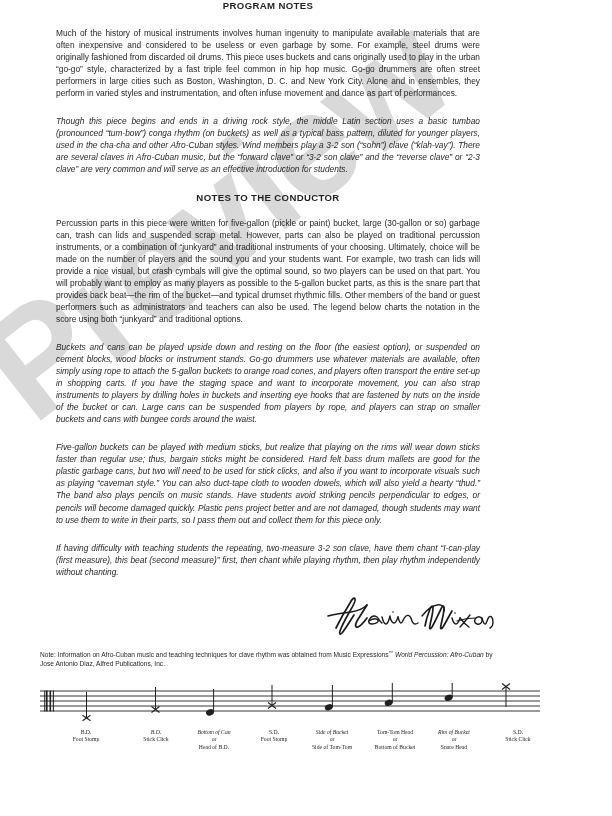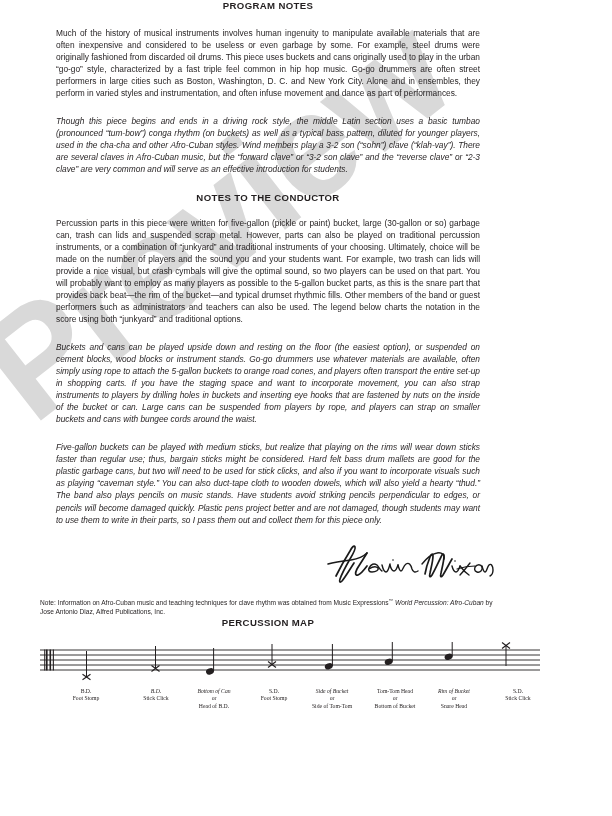--- a/index.html
+++ b/index.html
@@ -145,20 +145,21 @@
       <h1 class="section-head head-program">PROGRAM NOTES</h1>
       <p class="body-par first">Much of the history of musical instruments involves human ingenuity to manipulate available materials that are often inexpensive and considered to be useless or even garbage by some. For example, steel drums were originally fashioned from discarded oil drums. This piece uses buckets and cans originally used to play in the urban “go-go” style, characterized by a fast triple feel common in hip hop music. Go-go drummers are often street performers in large cities such as Boston, Washington, D. C. and New York City. Alone and in ensembles, they perform in varied styles and instrumentation, and often infuse movement and dance as part of performances.</p>
       <p class="body-par">Though this piece begins and ends in a driving rock style, the middle Latin section uses a basic tumbao (pronounced “tum-bow”) conga rhythm (on buckets) as well as a typical bass pattern, diluted for younger players, used in the cha-cha and other Afro-Cuban styles. Wind members play a 3-2 son (“sohn”) clave (“klah-vay”). There are several claves in Afro-Cuban music, but the “forward clave” or “3-2 son clave” and the “reverse clave” or “2-3 clave” are very common and will serve as an effective introduction for students.</p>
     </section>
 
     <section class="sec-conductor">
       <h1 class="section-head head-conductor">NOTES TO THE CONDUCTOR</h1>
       <p class="body-par first">Percussion parts in this piece were written for five-gallon (pickle or paint) bucket, large (30-gallon or so) garbage can, trash can lids and suspended scrap metal. However, parts can also be played on traditional percussion instruments, or a combination of “junkyard” and traditional instruments of your choosing. Ultimately, choice will be made on the number of players and the sound you and your students want. For example, two trash can lids will provide a nice visual, but crash cymbals will give the optimal sound, so two players can be used on that part. You will probably want to employ as many players as possible to the 5-gallon bucket parts, as this is the snare part that provides back beat—the rim of the bucket—and typical drumset rhythmic fills. Other members of the band or guest performers such as administrators and teachers can also be used. The legend below charts the notation in the score using both “junkyard” and traditional options.</p>
       <p class="body-par">Buckets and cans can be played upside down and resting on the floor (the easiest option), or suspended on cement blocks, wood blocks or instrument stands. Go-go drummers use whatever materials are available, often simply using rope to attach the 5-gallon buckets to orange road cones, and players often transport the entire set-up in shopping carts. If you have the staging space and want to incorporate movement, you can also strap instruments to players by drilling holes in buckets and inserting eye hooks that are fastened by nuts on the inside of the bucket or can. Large cans can be suspended from players by rope, and players can strap on smaller buckets and cans with bungee cords around the waist.</p>
       <p class="body-par">Five-gallon buckets can be played with medium sticks, but realize that playing on the rims will wear down sticks faster than regular use; thus, bargain sticks might be considered. Hard felt bass drum mallets are good for the plastic garbage cans, but two will need to be used for stick clicks, and also if you want to incorporate visuals such as playing “caveman style.” You can also duct-tape cloth to wooden dowels, which will also yield a hearty “thud.” The band also plays pencils on music stands. Have students avoid striking pencils perpendicular to edges, or pencils will become damaged quickly. Plastic pens project better and are not damaged, though students may want to use them to write in their parts, so I pass them out and collect them for this piece only.</p>
+      <p class="body-par">If having difficulty with teaching students the repeating, two-measure 3-2 son clave, have them chant “I-can-play (first measure), this beat (second measure)” first, then chant while playing rhythm, then play rhythm independently without chanting.</p>
     </section>
 
     <div id="signature-wrap">
       <svg id="signature" width="168" height="42" viewBox="0 0 168 42" aria-label="Kevin Mixon">
         <g fill="none" stroke="#1a1a1a" stroke-linecap="round" stroke-linejoin="round">
 
           <path d="M10 34 C14 26,19 17,24 9 C26 5,28 3,29 5 C30 7,27 12,24 17 C20 24,16 31,14 37 C13 40,14 41,16 39 C20 34,24 27,28 21" stroke-width="1.7"></path>
           <path d="M2 22 C9 20,17 19,25 18 C31 17,37 15,41 11" stroke-width="1.5"></path>
           <path d="M41 11 C38 16,34 22,31 27 C29 31,29 34,32 33 C35 32,38 28,41 24" stroke-width="1.7"></path>
 
@@ -184,21 +185,20 @@
           <path d="M149 25 C151 22,155 22,156 25 C157 28,154 31,151 30 C148 29,148 26,150 24" stroke-width="1.4"></path>
 
           <path d="M156 24 C157 28,158 30,159 30 C161 30,161 25,163 23 C165 21,167 24,167 28 C167 31,166 33,164 34" stroke-width="1.4"></path>
         </g>
       </svg>
     </div>
 
     <p class="note"><span>Note: Information on Afro-Cuban music and teaching techniques for clave rhythm was obtained from Music Expressions</span><span class="tm">™</span><i> World Percussion: Afro-Cuban</i><span> by Jose Antonio Diaz, Alfred Publications, Inc.</span></p>
 
     <section>
-      <h1 class="section-head head-map">PERCUSSION MAP</h1>
 
       <div id="percussion-map">
         <div id="staff-area">
           <svg width="500" height="46" viewBox="0 0 500 46">
 
             <g stroke="#231f20" stroke-width="0.9">
               <line x1="0" y1="8" x2="500" y2="8"></line>
               <line x1="0" y1="13" x2="500" y2="13"></line>
               <line x1="0" y1="18" x2="500" y2="18"></line>
               <line x1="0" y1="23" x2="500" y2="23"></line>

